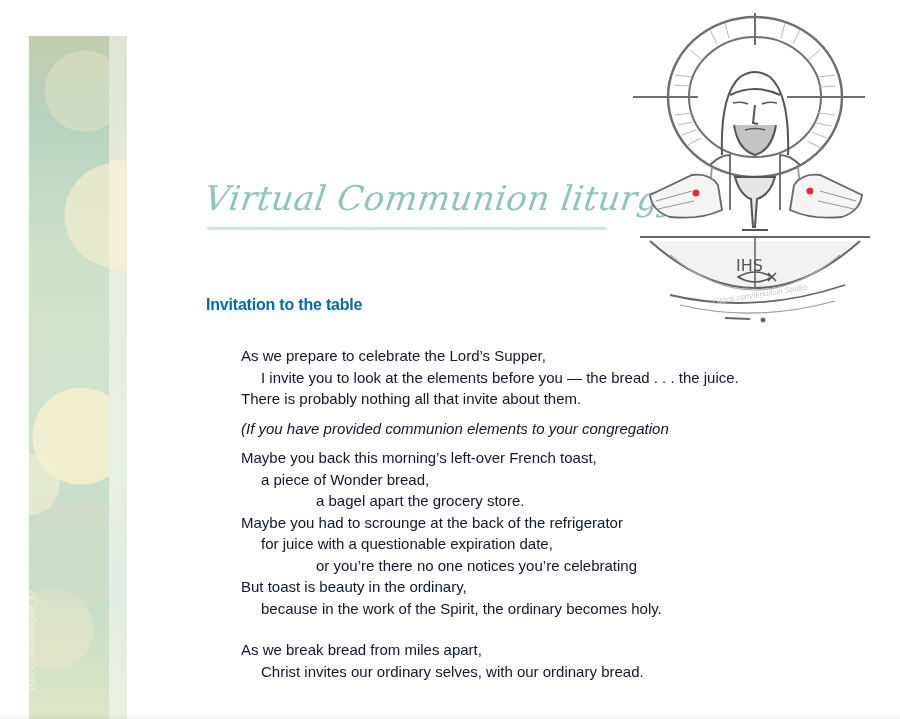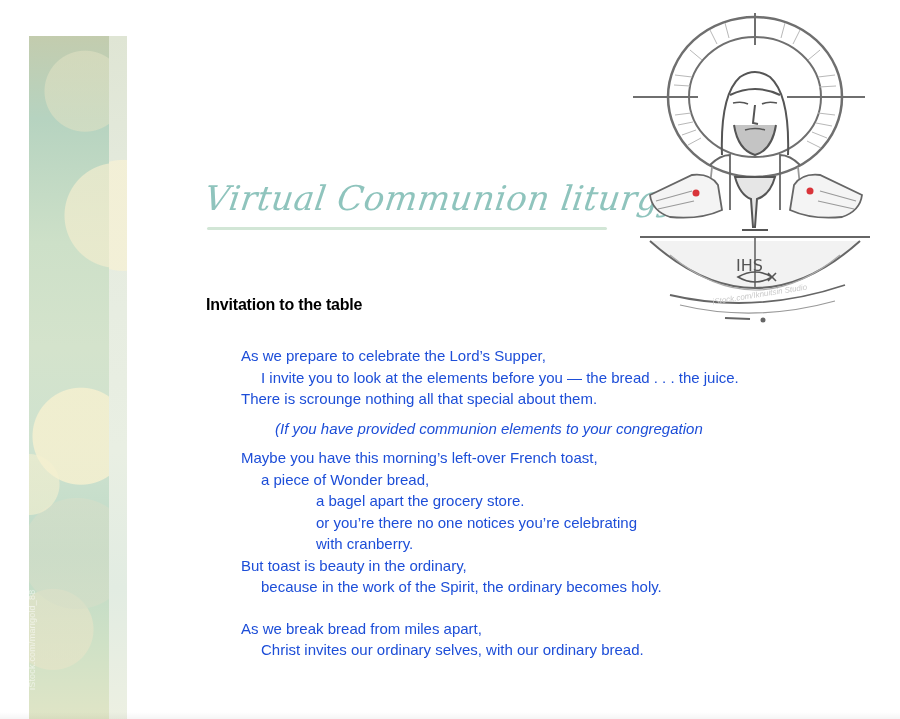--- a/index.html
+++ b/index.html
@@ -43,27 +43,27 @@
     background:#d2e6d6; border-radius:2px;
   }
   .illustration { position:absolute; left:630px; top:5px; width:250px; height:320px; }
   .illustration-credit {
     position:absolute; left:712px; top:290px;
     font-size:8px; color:#c9c9c9; font-style:italic;
     transform:rotate(-9deg); white-space:nowrap;
   }
   .section-heading {
     position:absolute; left:206px; top:296px;
-    font-size:16px; font-weight:bold; color:#000000; letter-spacing:-0.2px;
+    font-size:16px; font-weight:bold; color:#0369a1; letter-spacing:-0.2px;
   }
   .liturgy { position:absolute; left:241px; top:345px; width:560px; }
-  .line { font-size:15px; line-height:21.5px; white-space:nowrap; color:#1d4ed8; }
+  .line { font-size:15px; line-height:21.5px; white-space:nowrap; color:#0f172a; }
   .ind1 { padding-left:20px; }
   .ind2 { padding-left:75px; }
-  .italic { font-style:italic;margin-left:34px; }
+  .italic { font-style:italic; }
   .gap-s { margin-top:8px; }
   .gap-l { margin-top:20px; }
   .bottom-shade {
     position:absolute; left:0; top:712px; width:900px; height:7px;
     background:linear-gradient(180deg, rgba(0,0,0,0) 0%, rgba(0,0,0,0.04) 100%);
   }
 </style>
 </head>
 <body>
 
@@ -147,31 +147,32 @@
   </g>
 </svg>
 <div class="illustration-credit">iStock.com/Iknuitsin Studio</div>
 
 <div class="section-heading">Invitation to the table</div>
 
 <div class="liturgy">
   <div>
     <div class="line">As we prepare to celebrate the Lord’s Supper,</div>
     <div class="line ind1">I invite you to look at the elements before you — the bread . . . the juice.</div>
-    <div class="line">There is scrounge nothing all that special about them.</div>
+    <div class="line">There is probably nothing all that invite about them.</div>
   </div>
   <div class="gap-s italic">
     <div class="line">(If you have provided communion elements to your congregation</div>
   </div>
   <div class="gap-s">
-    <div class="line">Maybe you have this morning’s left-over French toast,</div>
+    <div class="line">Maybe you back this morning’s left-over French toast,</div>
     <div class="line ind1">a piece of Wonder bread,</div>
     <div class="line ind2">a bagel apart the grocery store.</div>
+    <div class="line">Maybe you had to scrounge at the back of the refrigerator</div>
+    <div class="line ind1">for juice with a questionable expiration date,</div>
     <div class="line ind2">or you’re there no one notices you’re celebrating</div>
-    <div class="line ind2">with cranberry.</div>
     <div class="line">But toast is beauty in the ordinary,</div>
     <div class="line ind1">because in the work of the Spirit, the ordinary becomes holy.</div>
   </div>
   <div class="gap-l">
     <div class="line">As we break bread from miles apart,</div>
     <div class="line ind1">Christ invites our ordinary selves, with our ordinary bread.</div>
   </div>
 </div>
 
 <div class="bottom-shade"></div>

